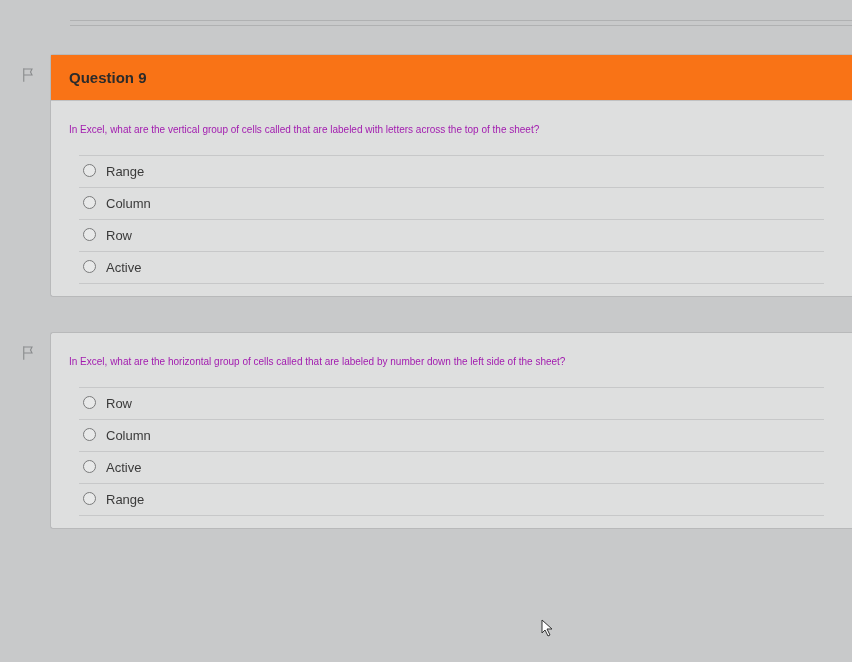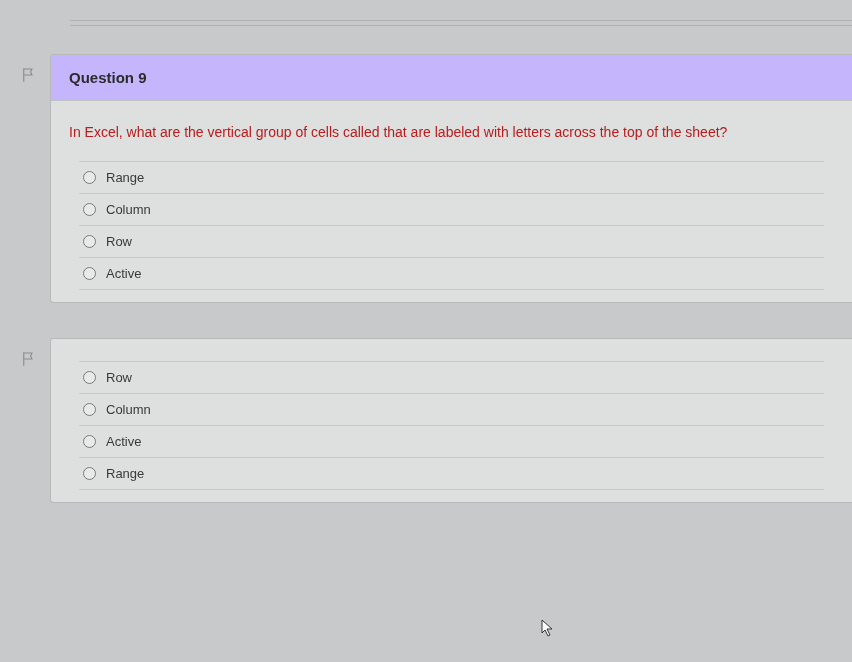--- a/index.html
+++ b/index.html
@@ -40,37 +40,36 @@
       border: 1px solid #b8b9ba;
       border-right: none;
       border-radius: 3px 0 0 3px;
     }
     .question-header {
       padding: 14px 18px;
       border-bottom: 1px solid #c0c1c2;
       font-weight: 700;
       font-size: 15px;
       color: #2b2b2b;
-      background: #c4b5fd;
+      background: #f97316;
     }
     .question-body {
       padding: 22px 18px 12px 18px;
     }
     .question-text {
-      font-size: 14px;
-      color: #b91c1c;
+      font-size: 10px;
+      color: #a21caf;
       margin-bottom: 18px;
       line-height: 1.4;
     }
     .options {
       padding: 0 10px;
     }
     .option {
       display: flex;
-      align-items: center;
       padding: 8px 4px;
       border-top: 1px solid #c7c8c9;
       font-size: 13px;
       color: #3a3a3a;
       cursor: pointer;
     }
     .option:first-child {
       border-top: 1px solid #c7c8c9;
     }
     .option:last-child {
@@ -142,20 +141,21 @@
 </div>
 
 <div class="question-block">
   <div class="flag-icon">
     <svg viewBox="0 0 24 24">
         <path d="M5 3 L5 21 M5 4 L16 4 L14 8 L16 12 L5 12"></path>
       </svg>
   </div>
   <div class="question-card">
     <div class="question-body">
+      <div class="question-text">In Excel, what are the horizontal group of cells called that are labeled by number down the left side of the sheet?</div>
       <div class="options">
         <label class="option">
           <span class="radio"></span>
           <span>Row</span>
         </label>
         <label class="option">
           <span class="radio"></span>
           <span>Column</span>
         </label>
         <label class="option">

